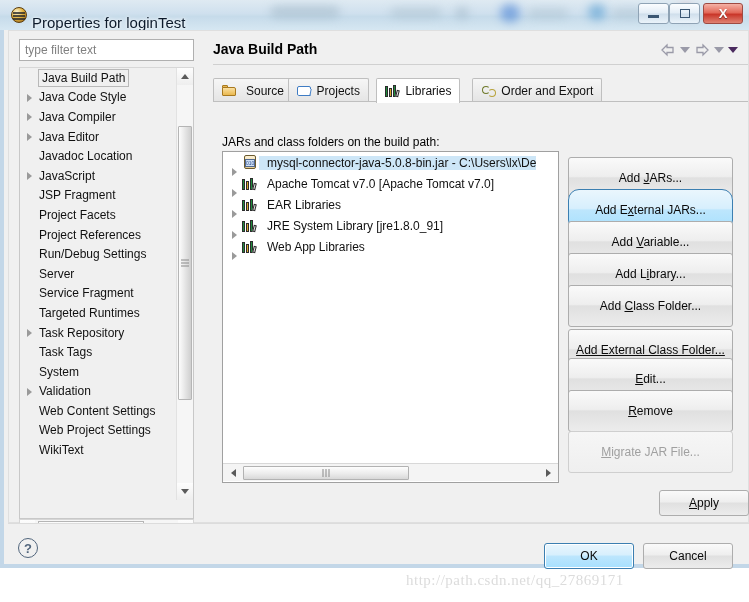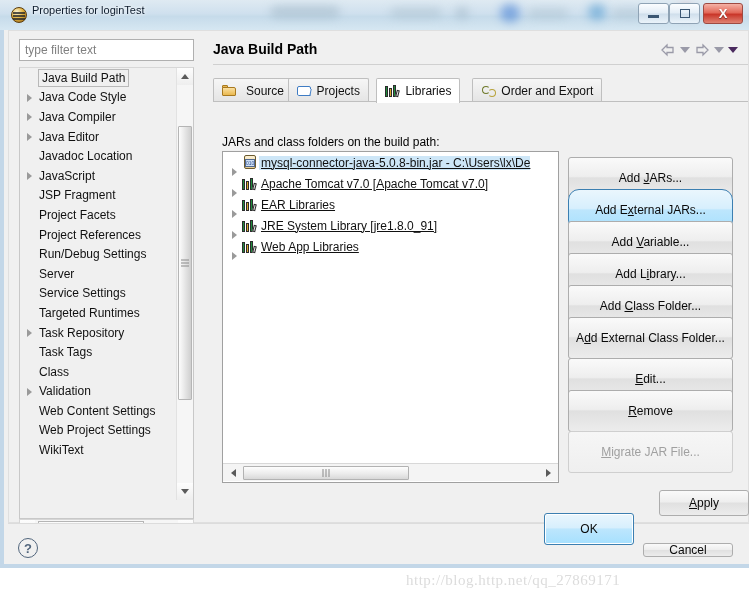--- a/index.html
+++ b/index.html
@@ -16,22 +16,22 @@
   
   #titlebar{
     position:absolute;left:0;top:0;width:749px;height:30px;
     background:
       linear-gradient(180deg,#dfeaf2 0%,#cfe0ee 45%,#c6dbea 55%,#d6e7f2 100%);
     overflow:hidden;
   }
   
   .smudge{position:absolute;border-radius:10px;filter:blur(5px);opacity:.55;}
   #tb-title{
-    position:absolute;left:32px;top:4px;
-    font-size:11px;color:#0c1a2b;
+    position:absolute;left:32px;top:14px;
+    font-size:15px;color:#0c1a2b;
     white-space:nowrap;
     text-shadow:0 0 3px rgba(255,255,255,.95),0 0 6px rgba(255,255,255,.8);
   }
   #app-icon{
     position:absolute;left:11px;top:7px;width:16px;height:16px;border-radius:50%;
     background:radial-gradient(circle at 35% 30%,#fdf6d8 0%,#e3b33f 45%,#8a5b14 100%);
     border:1px solid #5b3c0c;box-sizing:border-box;
   }
   #app-icon .bar{position:absolute;left:1px;width:12px;height:1.5px;background:#2b2b2b;opacity:.8;}
 
@@ -174,21 +174,21 @@
   #listbox{position:absolute;left:213px;top:120px;width:337px;height:332px;
       background:#fff;border:1px solid #a0a0a0;box-sizing:border-box;overflow:hidden;}
   #listrows{position:absolute;left:0;top:0;right:0;top:0;}
   .lrow{height:21px;display:flex;align-items:center;padding-left:6px;
         font-size:12px;color:#111;white-space:nowrap;}
   .lrow.sel .ltext{background:#cde6f7;}
   .larrow{width:13px;flex:0 0 13px;position:relative;}
   .larrow::before{content:"";position:absolute;left:3px;top:5px;
       border-left:5px solid #9a9a9a;border-top:4px solid transparent;border-bottom:4px solid transparent;}
   .licon{width:17px;flex:0 0 17px;height:15px;position:relative;}
-  .ltext{padding-left:2px;text-decoration:underline;}
+  .ltext{padding-left:8px;}
 
   .ic-jar{}
   .ic-jar::before{content:"";position:absolute;left:2px;top:0px;width:12px;height:14px;
       background:linear-gradient(180deg,#fcf0d4,#e7cf96);
       border:1px solid #6b5a2f;box-sizing:border-box;border-radius:2px;}
   .ic-jar::after{content:"010";position:absolute;left:3px;top:4px;width:10px;
       font-size:5px;letter-spacing:0px;color:#2f4f8f;text-align:center;
       background:#cfe0f5;border:1px solid #51688f;line-height:6px;box-sizing:border-box;}
 
   
@@ -215,23 +215,23 @@
   .btn.disabled{color:#a0a0a0;
     background:linear-gradient(180deg,#f6f6f6,#efefef);border-color:#cfcfcf;}
   .u{text-decoration:underline;}
 
   #rbtns .btn{left:559px;width:165px;height:42px;}
   #sep-bottom{position:absolute;left:4px;top:493px;width:741px;height:1px;background:#dcdcdc;}
   #bottombar{position:absolute;left:4px;top:494px;width:741px;height:40px;background:#f0f0f0;}
   #help-icon{position:absolute;left:14px;top:508px;width:20px;height:20px;border-radius:50%;
      border:1.5px solid #51657c;box-sizing:border-box;color:#51657c;
      display:flex;align-items:center;justify-content:center;font-size:13px;font-weight:bold;}
-  #btn-ok{position:absolute;left:540px;top:483px;width:90px;height:32px;}
+  #btn-ok{position:absolute;left:540px;top:513px;width:90px;height:26px;}
   #btn-ok.focus{box-shadow:0 0 0 1px #fff inset;}
-  #btn-cancel{position:absolute;left:639px;top:513px;width:90px;height:14px;}
+  #btn-cancel{position:absolute;left:639px;top:513px;width:90px;height:26px;}
 
   
   #watermark{position:absolute;left:406px;top:572px;font-family:"Liberation Serif", serif;
      font-size:15px;color:#dcdcdc;letter-spacing:.5px;white-space:nowrap;}
 </style>
 </head>
 <body>
 
 <div id="titlebar">
 
@@ -314,37 +314,37 @@
           <div class="tnode">
             <span class="tarrow"></span>
             <span class="tlabel">Run/Debug Settings</span>
           </div>
           <div class="tnode">
             <span class="tarrow"></span>
             <span class="tlabel">Server</span>
           </div>
           <div class="tnode">
             <span class="tarrow"></span>
-            <span class="tlabel">Service Settings</span>
+            <span class="tlabel">Service Fragment</span>
           </div>
           <div class="tnode">
             <span class="tarrow"></span>
             <span class="tlabel">Targeted Runtimes</span>
           </div>
           <div class="tnode">
             <span class="tarrow has"></span>
             <span class="tlabel">Task Repository</span>
           </div>
           <div class="tnode">
             <span class="tarrow"></span>
             <span class="tlabel">Task Tags</span>
           </div>
           <div class="tnode">
             <span class="tarrow"></span>
-            <span class="tlabel">Class</span>
+            <span class="tlabel">System</span>
           </div>
           <div class="tnode">
             <span class="tarrow has"></span>
             <span class="tlabel">Validation</span>
           </div>
           <div class="tnode">
             <span class="tarrow"></span>
             <span class="tlabel">Web Content Settings</span>
           </div>
           <div class="tnode">
@@ -500,21 +500,21 @@
         </div>
         <div class="btn" style="top: 190px;">
           <span>Add <span class="u">V</span>ariable...</span>
         </div>
         <div class="btn" style="top: 222px;">
           <span>Add L<span class="u">i</span>brary...</span>
         </div>
         <div class="btn" style="top: 254px;">
           <span>Add <span class="u">C</span>lass Folder...</span>
         </div>
-        <div class="btn" style="top: 286px;">
+        <div class="btn" style="top: 298px; text-decoration: underline;">
           <span>A<span class="u">d</span>d External Class Folder...</span>
         </div>
         <div class="btn" style="top: 327px;">
           <span><span class="u">E</span>dit...</span>
         </div>
         <div class="btn" style="top: 359px;">
           <span><span class="u">R</span>emove</span>
         </div>
         <div class="btn disabled" style="top: 400px;">
           <span><span class="u">M</span>igrate JAR File...</span>
@@ -533,13 +533,13 @@
     <span>?</span>
   </div>
   <div class="btn focus" id="btn-ok">
     <span>OK</span>
   </div>
   <div class="btn" id="btn-cancel">
     <span>Cancel</span>
   </div>
 </div>
 
-<div id="watermark">http://blog.http.net/qq_27869171</div>
+<div id="watermark">http://path.csdn.net/qq_27869171</div>
 
 </body></html>

